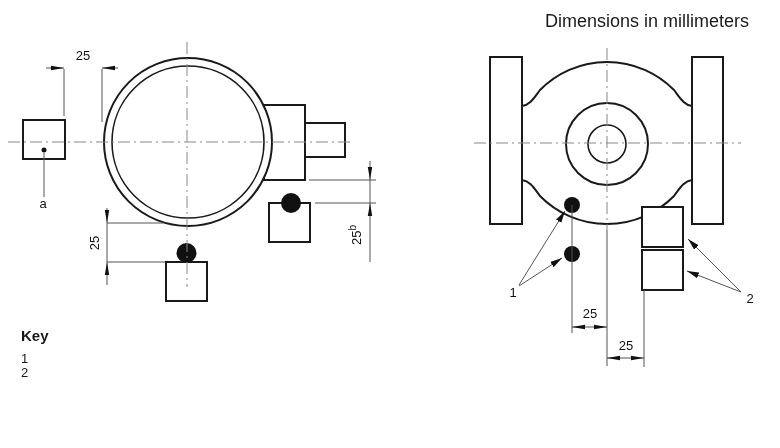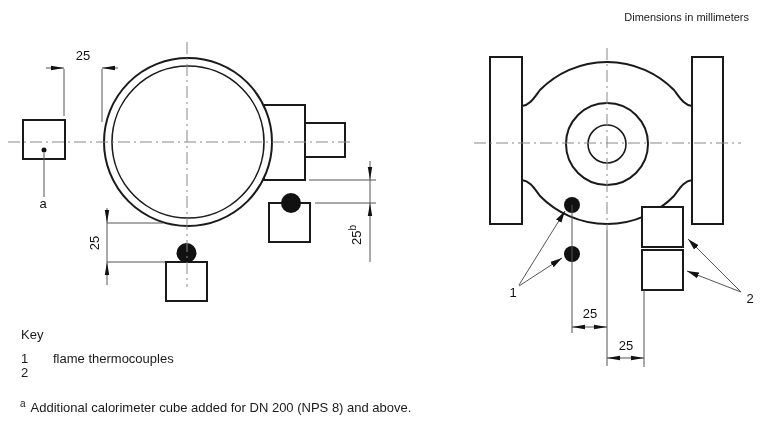--- a/index.html
+++ b/index.html
@@ -9,22 +9,22 @@
   
   .outline{fill:#ffffff;stroke:#1a1a1a;stroke-width:2;}
   .thin{fill:none;stroke:#1a1a1a;stroke-width:1.6;}
   .dimline{stroke:#555;stroke-width:1;fill:none;}
   .cline{stroke:#888;stroke-width:1;fill:none;stroke-dasharray:12 4 2 4;}
   .dot{fill:#111;stroke:none;}
   .arrow{fill:#111;stroke:none;}
   text{font:13px "Liberation Sans",sans-serif;fill:#111;}
   .sup{font-size:10px;}
   
-  .note{position:absolute;top:11px;right:31px;font-size:11px;}
-  .key-title{position:absolute;left:21px;top:327px;font-size:13px;font-weight:normal;}
+  .note{position:absolute;top:11px;right:31px;font-size:18px;}
+  .key-title{position:absolute;left:21px;top:327px;font-size:15px;font-weight:bold;}
   .key-item{position:absolute;left:21px;display:flex;font-size:13px;line-height:14px;}
   .key-item .ref{display:inline-block;width:32px;}
   #key-item-1{top:352px;}
   #key-item-2{top:366px;}
   .fn{position:absolute;left:20px;font-size:13px;line-height:14px;}
   .fn sup{font-size:10px;margin-right:5px;}
   #fn-a{top:397px;}
   #fn-b{top:412px;}
 </style>
 </head>
@@ -138,21 +138,19 @@
       <line class="cline" x1="474" y1="143" x2="741" y2="143"></line>
       <line class="cline" x1="607" y1="48" x2="607" y2="230"></line>
     </g>
   </svg>
 
   <div class="note">Dimensions in millimeters</div>
 
   <div class="key-title">Key</div>
   <div class="key-item" id="key-item-1">
     <span class="ref">1</span>
-    <span class="lbl">flame thermocouples</span>
   </div>
   <div class="key-item" id="key-item-2">
     <span class="ref">2</span>
   </div>
 
-  <div class="fn" id="fn-a"><sup>a</sup><span>Additional calorimeter cube added for DN 200 (NPS 8) and above.</span></div>
 
 </div>
 
 </body></html>

